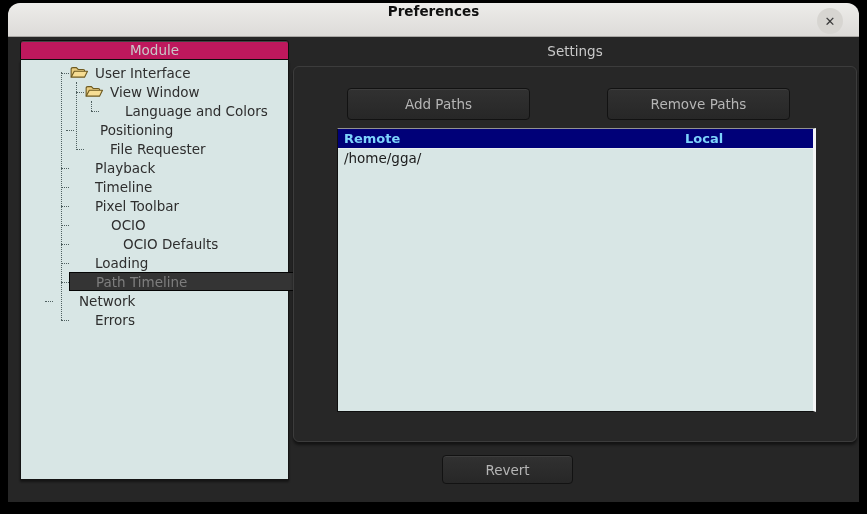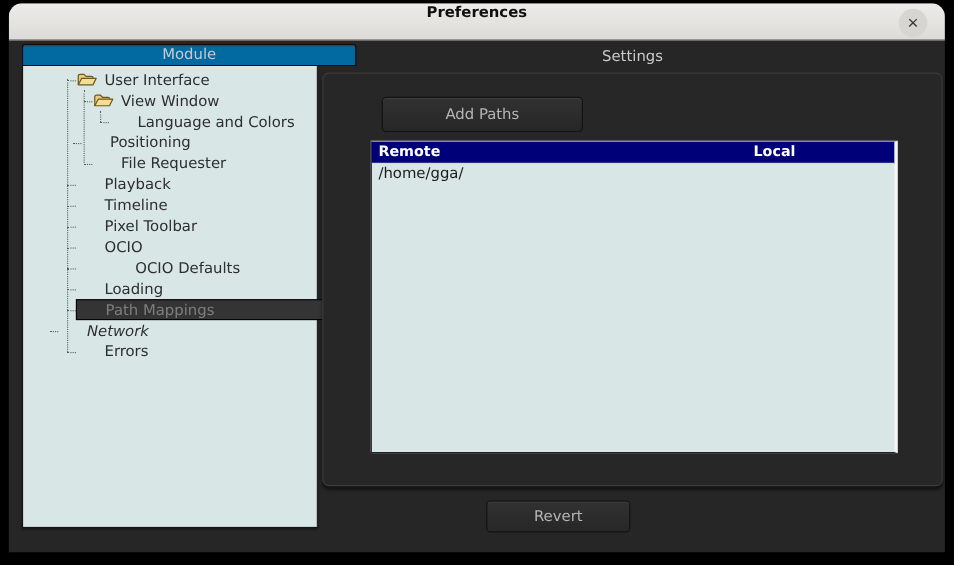--- a/index.html
+++ b/index.html
@@ -14,22 +14,22 @@
               border-bottom:1px solid #a9a7a4; border-radius:12px 12px 0 0;
               display:flex; justify-content:center; }
   #title { font-size:13.5px; font-weight:bold; color:#101010; }
   #close-btn { position:absolute; left:809px; top:5px; width:26px; height:26px;
                border-radius:50%; background:#d7d5d1; border:none;
                display:flex; align-items:center; justify-content:center;
                font-size:13px; color:#3a3a3a; cursor:default;
                font-family:"DejaVu Sans",sans-serif; }
 
   
-  #module-header { position:absolute; left:12px; top:37px; width:304px; height:20px;
-                   background:#0369a1; border:1px solid #0d0d0d; border-radius:3px 3px 0 0;
+  #module-header { position:absolute; left:12px; top:37px; width:269px; height:20px;
+                   background:#be185d; border:1px solid #0d0d0d; border-radius:3px 3px 0 0;
                    box-shadow:inset 0 1px 0 #424242;
                    display:flex; align-items:center; justify-content:center;
                    font-size:13.5px; color:#c9c9c9; }
   #tree-panel { position:absolute; left:12px; top:57px; width:269px; height:420px;
                 background:#d8e6e5; border:1px solid #141414; border-top:none;
                 box-shadow:0 2px 2px rgba(0,0,0,.45); }
   #tree-rows { position:relative; width:100%; height:100%; padding-top:3px; overflow:hidden;margin-left:24px; }
   .spine { position:absolute; width:0; border-left:1px dotted #4f6060; }
   .tree-row { position:relative; height:19px; display:flex; align-items:center;
               font-size:13.5px; color:#2e2e2e; cursor:default; }
@@ -57,21 +57,21 @@
   #remove-paths-btn { left:599px; top:85px; width:183px; height:32px; }
   #revert-btn { left:434px; top:452px; width:131px; height:29px; }
   #ok-btn     { left:614px; top:452px; width:131px; height:29px; }
 
   
   #path-table { position:absolute; left:329px; top:125px; width:479px; height:284px;
                 background:#d8e6e5; border:1px solid #0f0f0f; border-top:1px solid #919191;
                 border-right:3px solid #f4f6f6; }
   #table-header { display:flex; height:20px; background:#000078;
                   border-bottom:1px solid #e8eeee; }
-  .hcell { font-size:13px; font-weight:bold; color:#ffffff; padding-left:6px;
+  .hcell { font-size:13px; font-weight:bold; color:#7dd3fc; padding-left:6px;
            display:flex; align-items:center; }
   .trow { display:flex; height:18px; }
   .tcell { font-size:13.5px; color:#1b1b1b; padding-left:6px;
            display:flex; align-items:center; white-space:nowrap; }
   .col-remote { width:341px; flex:none; }
   .col-local  { flex:1; }
 </style>
 </head>
 <body>
 
@@ -149,21 +149,21 @@
             <span class="tlabel">Timeline</span>
           </span>
         </div>
         <div class="tree-row" style="padding-left: 16px;">
           <span class="stub"></span>
           <span class="rowbody">
             <span class="islot"></span>
             <span class="tlabel">Pixel Toolbar</span>
           </span>
         </div>
-        <div class="tree-row" style="padding-left: 16px;">
+        <div class="tree-row" style="padding-left: 16px; gap: 16px;">
           <span class="stub"></span>
           <span class="rowbody">
             <span class="islot"></span>
             <span class="tlabel">OCIO</span>
           </span>
         </div>
         <div class="tree-row" style="padding-left: 16px; gap: 28px;">
           <span class="stub"></span>
           <span class="rowbody">
             <span class="islot"></span>
@@ -174,24 +174,24 @@
           <span class="stub"></span>
           <span class="rowbody">
             <span class="islot"></span>
             <span class="tlabel">Loading</span>
           </span>
         </div>
         <div class="tree-row" style="padding-left: 16px;">
           <span class="stub"></span>
           <span class="rowbody selected">
             <span class="islot"></span>
-            <span class="tlabel">Path Mappings</span>
-          </span>
-        </div>
-        <div class="tree-row" style=" font-style: italic;">
+            <span class="tlabel">Path Timeline</span>
+          </span>
+        </div>
+        <div class="tree-row" style="">
           <span class="stub"></span>
           <span class="rowbody">
             <span class="islot"></span>
             <span class="tlabel">Network</span>
           </span>
         </div>
         <div class="tree-row" style="padding-left: 16px;">
           <span class="stub"></span>
           <span class="rowbody">
             <span class="islot"></span>
@@ -199,20 +199,21 @@
           </span>
         </div>
       </div>
   </div>
 
   <div id="settings-header">Settings</div>
 
   <div id="settings-box"></div>
 
   <button class="btn" id="add-paths-btn">Add Paths</button>
+  <button class="btn" id="remove-paths-btn">Remove Paths</button>
 
   <div id="path-table">
     <div id="table-header">
       <span class="hcell col-remote">Remote</span>
       <span class="hcell col-local">Local</span>
     </div>
     <div id="table-body">
 
     <div class="trow">
           <span class="tcell col-local">/home/gga/</span>

